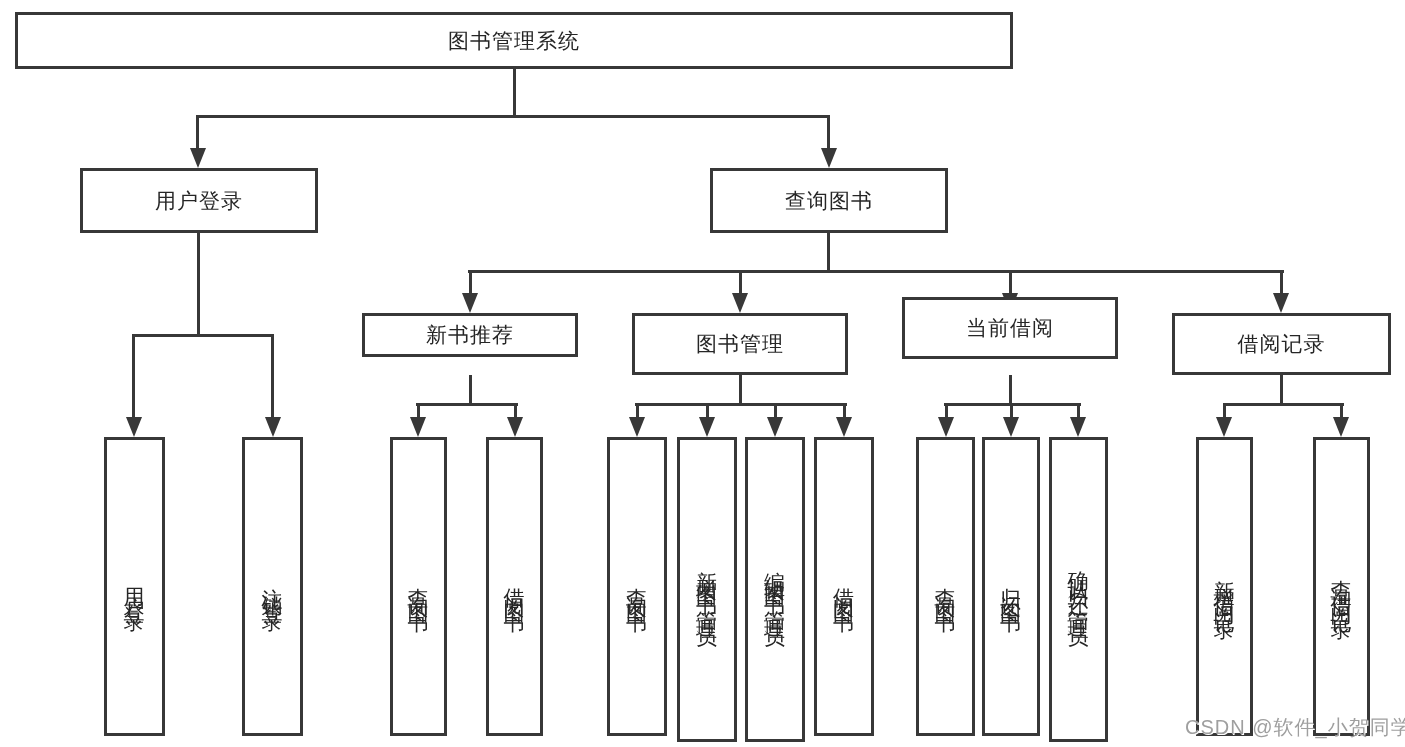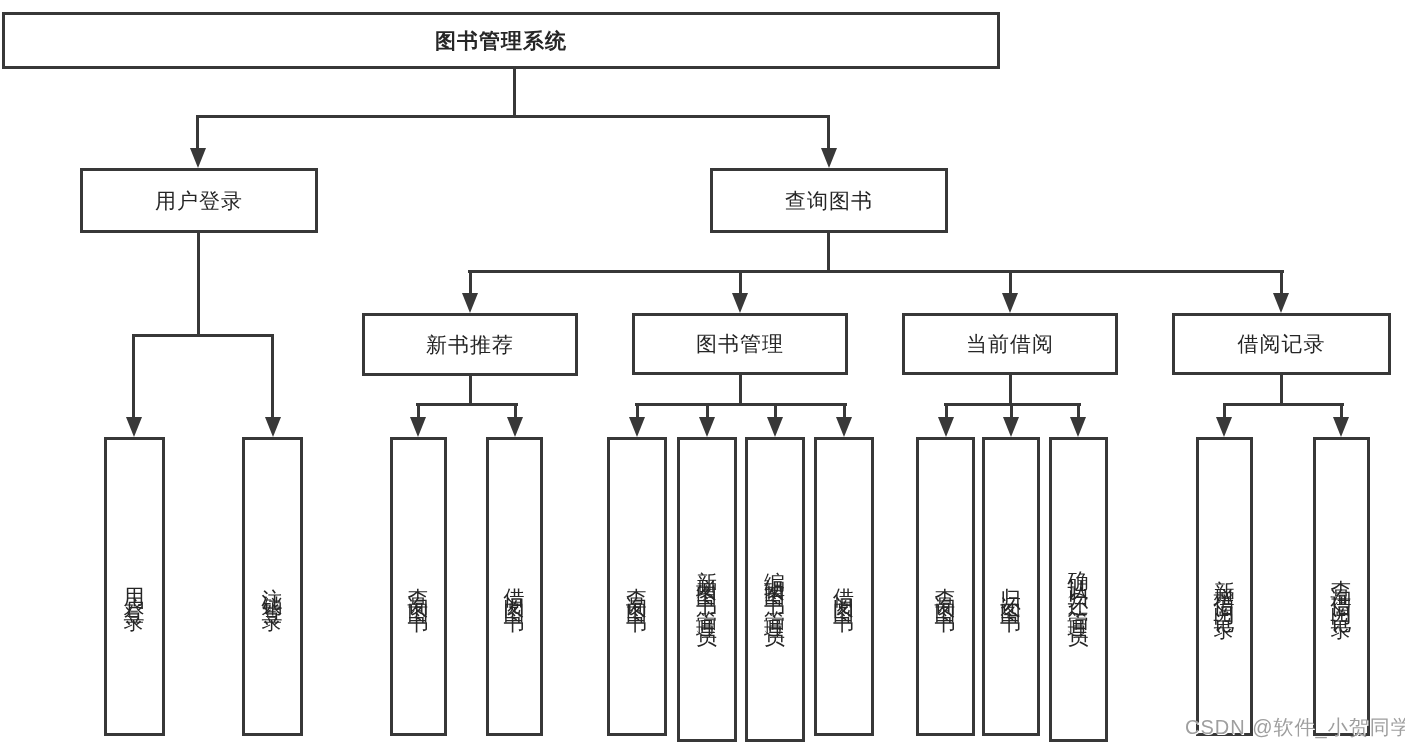--- a/index.html
+++ b/index.html
@@ -31,21 +31,21 @@
   .watermark{
     position:absolute;left:1185px;top:714px;font-size:20px;color:#9f9f9f;
     letter-spacing:1px;text-shadow:1px 1px 0 #ffffff;z-index:5;white-space:nowrap;
   }
 </style>
 </head>
 <body>
 
 <div id="stage">
 
-  <div class="node" style="left:2px;top:12px;width:998px;height:57px;font-weight:bold;">
+  <div class="node" style="left:15px;top:12px;width:998px;height:57px;">
     <span>图书管理系统</span>
   </div>
 
   <div class="v" style="left:513px;top:69px;height:49px;"></div>
   <div class="h" style="left:196px;top:115px;width:634px;"></div>
   <div class="v" style="left:196px;top:115px;height:36px;"></div>
   <div class="arw" style="left:190px;top:148px;"></div>
   <div class="v" style="left:827px;top:115px;height:36px;"></div>
   <div class="arw" style="left:821px;top:148px;"></div>
 
@@ -67,27 +67,27 @@
   <div class="h" style="left:468px;top:270px;width:816px;"></div>
   <div class="v" style="left:469px;top:270px;height:27px;"></div>
   <div class="arw" style="left:462px;top:293px;"></div>
   <div class="v" style="left:739px;top:270px;height:27px;"></div>
   <div class="arw" style="left:732px;top:293px;"></div>
   <div class="v" style="left:1009px;top:270px;height:27px;"></div>
   <div class="arw" style="left:1002px;top:293px;"></div>
   <div class="v" style="left:1280px;top:270px;height:27px;"></div>
   <div class="arw" style="left:1273px;top:293px;"></div>
 
-  <div class="node" style="left:362px;top:313px;width:216px;height:63px;">
+  <div class="node" style="left:362px;top:313px;width:216px;height:44px;">
     <span>新书推荐</span>
   </div>
   <div class="node" style="left:632px;top:313px;width:216px;height:62px;">
     <span>图书管理</span>
   </div>
-  <div class="node" style="left:902px;top:313px;width:216px;height:62px;justify-content:center;">
+  <div class="node" style="left:902px;top:297px;width:216px;height:62px;justify-content:center;">
     <span>当前借阅</span>
   </div>
   <div class="node" style="left:1172px;top:313px;width:219px;height:62px;">
     <span>借阅记录</span>
   </div>
 
   <div class="v" style="left:469px;top:375px;height:31px;"></div>
   <div class="h" style="left:416px;top:403px;width:102px;"></div>
   <div class="v" style="left:417px;top:403px;height:18px;"></div>
   <div class="arw" style="left:410px;top:417px;"></div>

